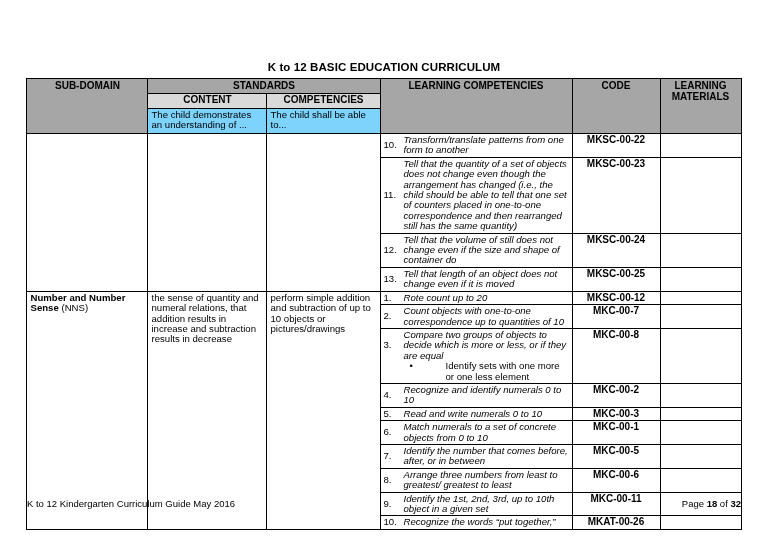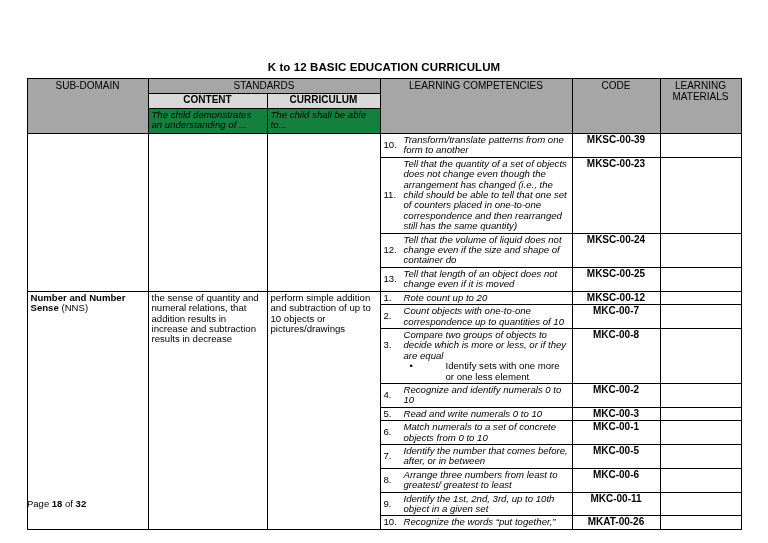--- a/index.html
+++ b/index.html
@@ -33,37 +33,36 @@
   }
   table.curriculum th,
   table.curriculum td {
     border: 1px solid #000;
     padding: 1px 3px;
     vertical-align: top;
     overflow: hidden;
   }
   th.hdr {
     background: var(--hdr-bg, #a6a6a6);
-    font-weight: normal;
+    font-weight: bold;
     text-align: center;
     vertical-align: middle;
     font-size: 10px;
     line-height: 11px;
   }
   th.subhdr {
     background: var(--subhdr-bg, #d9d9d9);
     font-weight: bold;
     vertical-align: middle;
     font-size: 10px;
     height: 12px;
   }
   tr.standards-row th { height: 12px; }
   td.note {
-    font-style: italic;
-    background: #15803d;
+    background: #7dd3fc;
     font-weight: normal;
     vertical-align: top;
     height: 22px;
   }
   td.left-cell { vertical-align: top; background: #fff; }
   td.subdomain-cell .sd-name { font-weight: bold; }
   td.comp-cell { vertical-align: top; }
   .comp-line { display: flex; align-items: center; }
   .comp-num { flex: none; width: 20px; }
   .comp-text { flex: 1; font-style: italic; }
@@ -105,56 +104,56 @@
   <thead>
     <tr class="standards-row">
       <th class="hdr" rowspan="3">SUB-DOMAIN</th>
       <th class="hdr" colspan="2">STANDARDS</th>
       <th class="hdr" rowspan="3">LEARNING COMPETENCIES</th>
       <th class="hdr" rowspan="3">CODE</th>
       <th class="hdr" rowspan="3">LEARNING MATERIALS</th>
     </tr>
     <tr>
       <th class="subhdr">CONTENT</th>
-      <th class="subhdr">CURRICULUM</th>
+      <th class="subhdr">COMPETENCIES</th>
     </tr>
     <tr>
       <td class="note">The child demonstrates an understanding of ...</td>
       <td class="note">The child shall be able to...</td>
     </tr>
   </thead>
   <tbody>
       <tr>
         <td class="left-cell subdomain-cell" rowspan="4"><span class="sd-name"></span><span class="sd-abbr"></span></td>
         <td class="left-cell" rowspan="4"></td>
         <td class="left-cell" rowspan="4"></td>
         <td class="comp-cell">
           <div class="comp-line">
             <span class="comp-num">10.</span>
             <span class="comp-text">Transform/translate patterns from one form to another</span>
           </div>
         </td>
-        <td class="code-cell">MKSC-00-39</td>
+        <td class="code-cell">MKSC-00-22</td>
         <td class="materials-cell"></td>
       </tr>
       <tr>
         <td class="comp-cell">
           <div class="comp-line">
             <span class="comp-num">11.</span>
             <span class="comp-text">Tell that the quantity of a set of objects does not change even though the arrangement has changed (i.e., the child should be able to tell that one set of counters placed in one-to-one correspondence and then rearranged still has the same quantity)</span>
           </div>
         </td>
         <td class="code-cell">MKSC-00-23</td>
         <td class="materials-cell"></td>
       </tr>
       <tr>
         <td class="comp-cell">
           <div class="comp-line">
             <span class="comp-num">12.</span>
-            <span class="comp-text">Tell that the volume of liquid does not change even if the size and shape of container do</span>
+            <span class="comp-text">Tell that the volume of still does not change even if the size and shape of container do</span>
           </div>
         </td>
         <td class="code-cell">MKSC-00-24</td>
         <td class="materials-cell"></td>
       </tr>
       <tr>
         <td class="comp-cell">
           <div class="comp-line">
             <span class="comp-num">13.</span>
             <span class="comp-text">Tell that length of an object does not change even if it is moved</span>
@@ -267,14 +266,15 @@
             <span class="comp-text">Recognize the words “put together,”</span>
           </div>
         </td>
         <td class="code-cell">MKAT-00-26</td>
         <td class="materials-cell"></td>
       </tr>
     </tbody>
 </table>
 
 <div class="footer">
+  <span>K to 12 Kindergarten Curriculum Guide May 2016</span>
   <span><span>Page </span><span class="bold">18</span><span> of </span><span class="bold">32</span></span>
 </div>
 
 </body></html>

